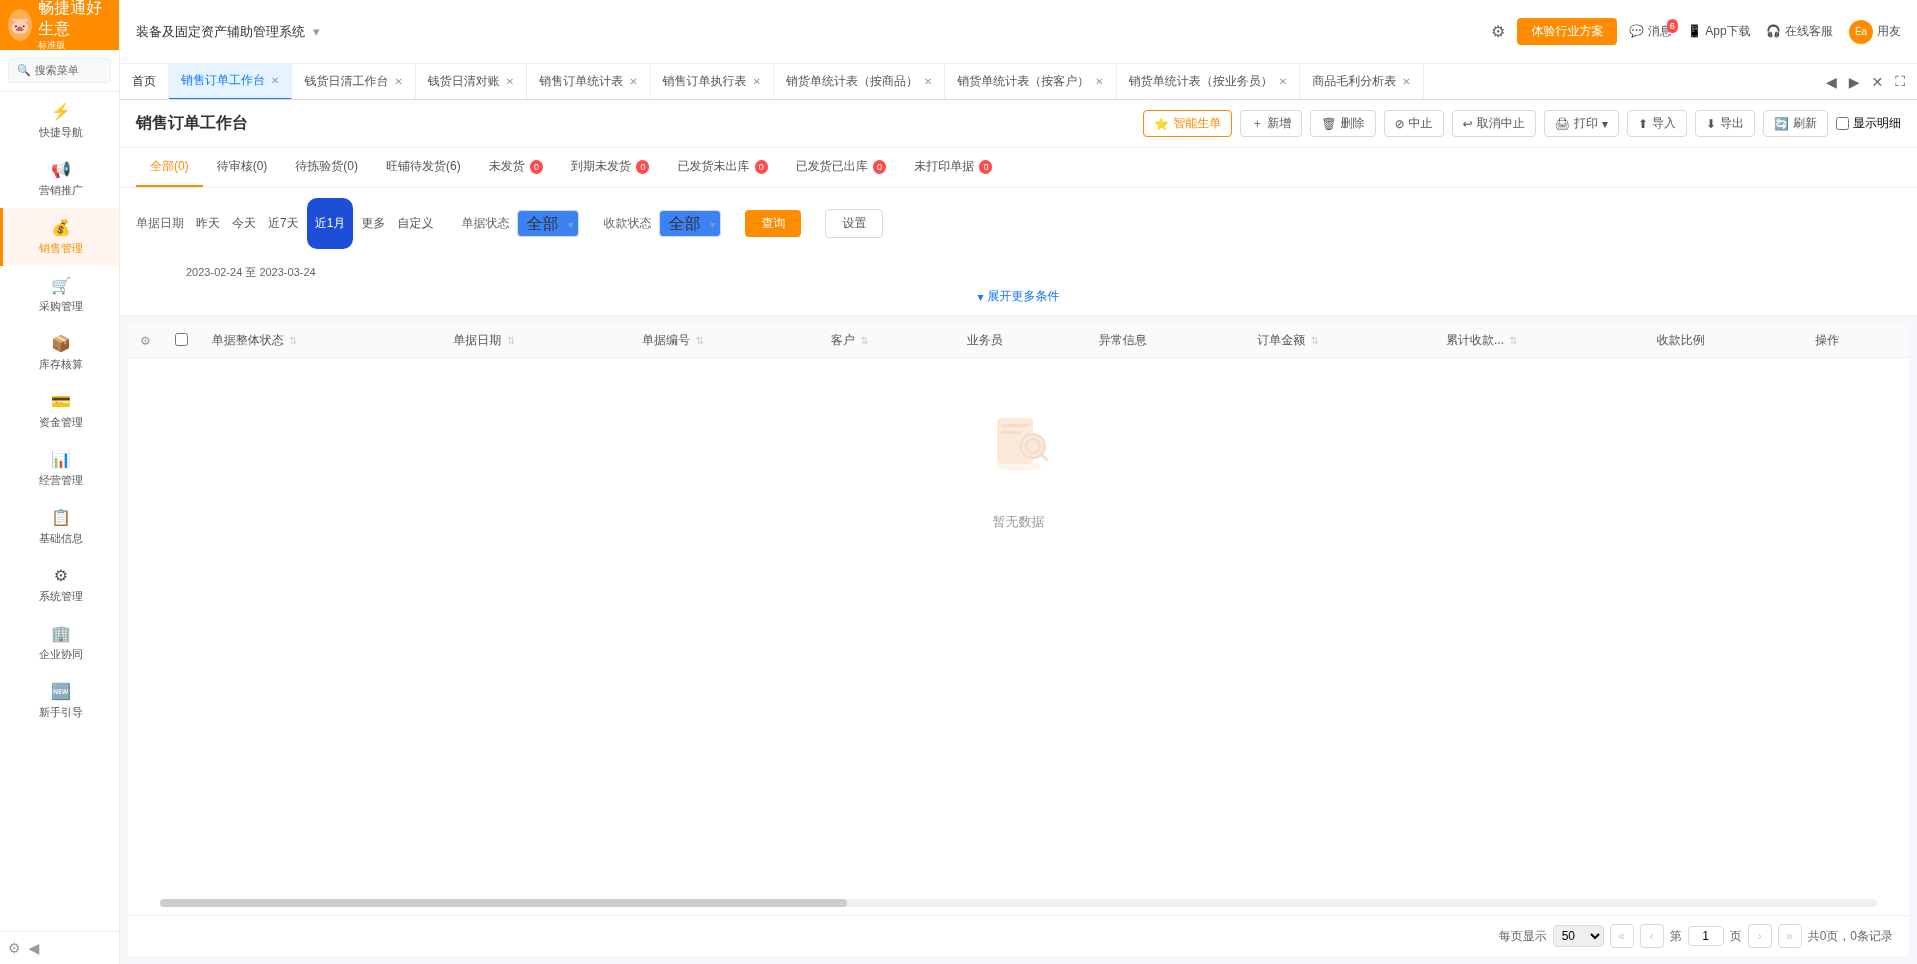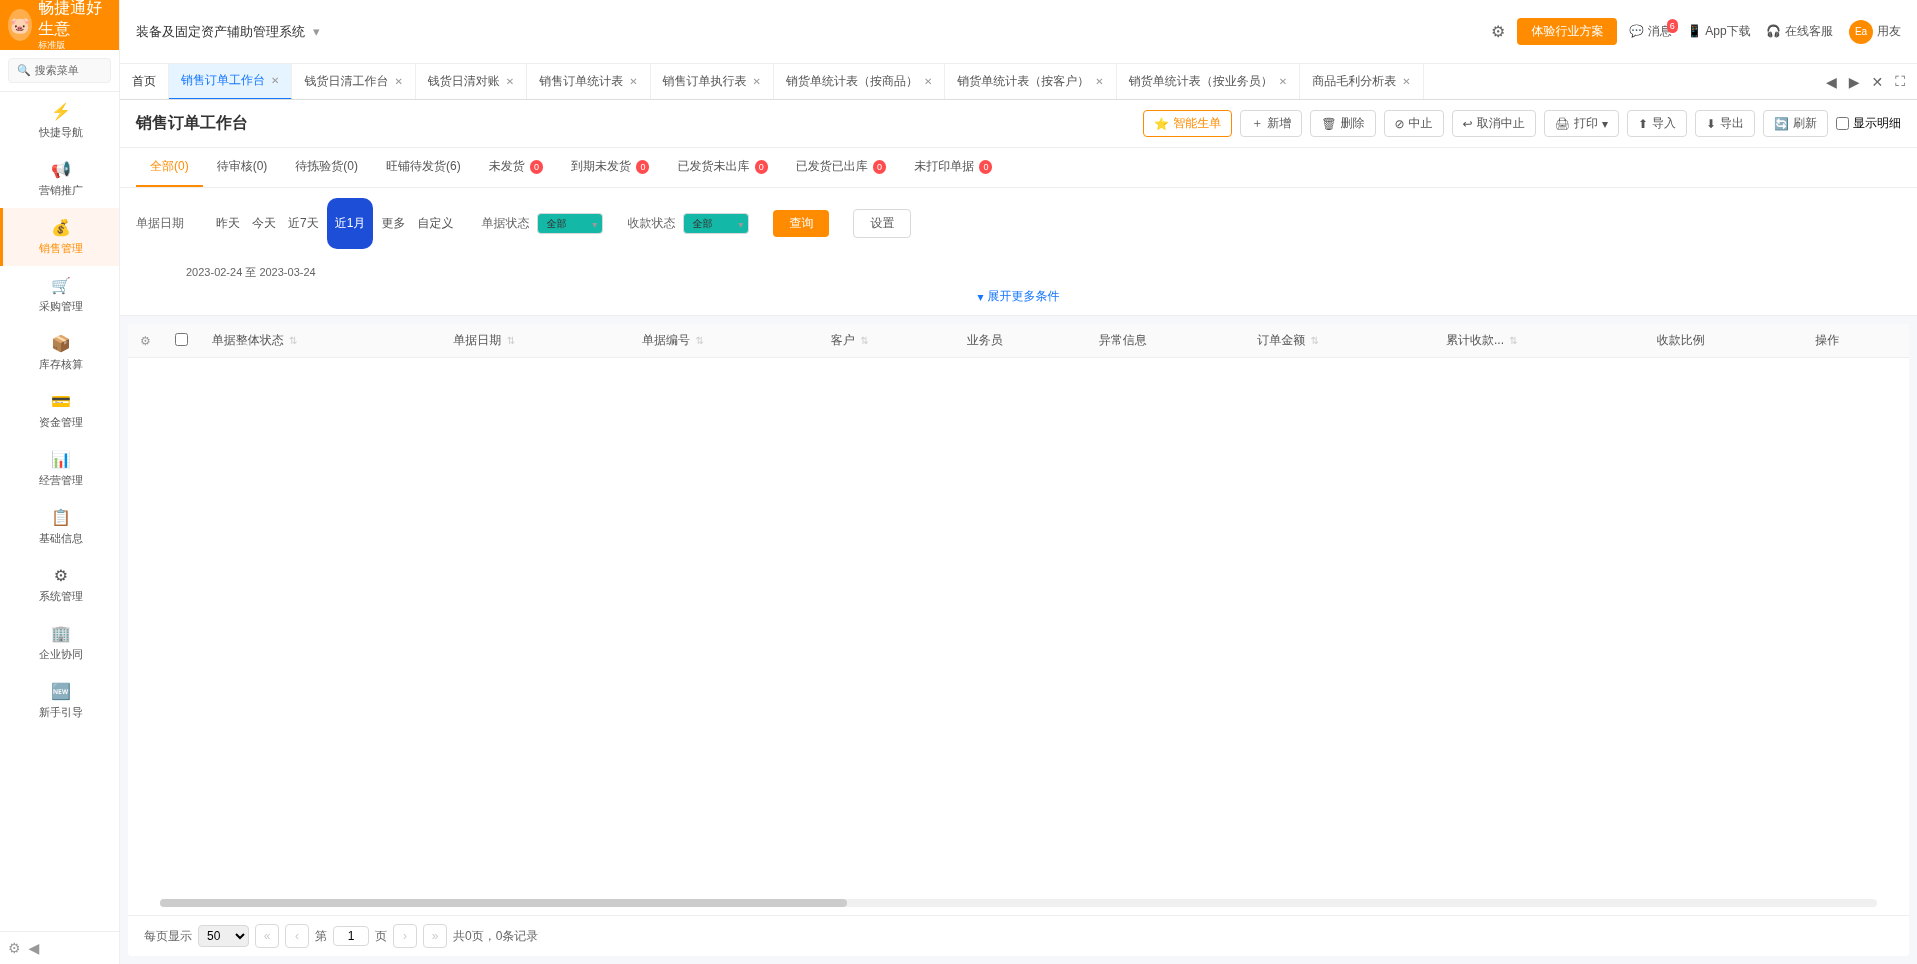--- a/index.html
+++ b/index.html
@@ -59,25 +59,25 @@
     .sub-tabs { background: #fff; border-bottom: 1px solid #eee; padding: 0 16px; display: flex; gap: 0; flex-shrink: 0; }
     .sub-tab { padding: 10px 14px; cursor: pointer; color: #555; font-size: 12px; border-bottom: 2px solid transparent; white-space: nowrap; }
     .sub-tab.active { color: #ff8c00; border-bottom-color: #ff8c00; }
     .sub-tab-badge { display: inline-block; background: #ff4d4f; color: #fff; border-radius: 8px; font-size: 9px; padding: 0 4px; margin-left: 2px; line-height: 14px; }
 
     
     .filter-area { background: #fff; padding: 10px 16px; border-bottom: 1px solid #eee; flex-shrink: 0; }
     .filter-row { display: flex; align-items: center; gap: 24px; flex-wrap: wrap; }
     .filter-item { display: flex; align-items: center; gap: 8px; }
     .filter-label { color: #666; font-size: 12px; white-space: nowrap; }
-    .filter-date-options { display: flex; gap: 4px; align-items: center; flex-wrap: wrap; margin-left: 20px; }
+    .filter-date-options { display: flex; gap: 4px; align-items: center; flex-wrap: wrap; }
     .filter-date-option { cursor: pointer; color: #555; font-size: 12px; padding: 2px 4px; border-radius: 3px; }
     .filter-date-option.active { background: #1d4ed8; color: #fff; border-radius: 10px; padding: 17px 8px; }
     .filter-date-range { color: #666; font-size: 11px; margin-top: 2px; }
-    .filter-select { border: 1px solid #d9d9d9; border-radius: 4px; padding: 4px 36px 4px 8px; font-size: 10px; color: #333; background: #14b8a6; cursor: pointer; appearance: none; position: relative; }
+    .filter-select { border: 1px solid #d9d9d9; border-radius: 4px; padding: 4px 20px 4px 8px; font-size: 16px; color: #333; background: #3b82f6; cursor: pointer; appearance: none; position: relative; }
     .filter-select-wrap { position: relative; display: inline-block; }
     .filter-select-wrap::after { content: '▾'; position: absolute; right: 6px; top: 50%; transform: translateY(-50%); color: #999; pointer-events: none; font-size: 10px; }
     .filter-expand { color: #1677ff; cursor: pointer; font-size: 12px; display: flex; align-items: center; gap: 4px; }
     .filter-row-2 { margin-top: 8px; display: flex; justify-content: center; }
 
     
     .table-area { flex: 1; background: #fff; margin: 8px; border-radius: 4px; overflow: hidden; display: flex; flex-direction: column; }
     .table-toolbar { padding: 8px 16px; display: flex; align-items: center; justify-content: space-between; border-bottom: 1px solid #eee; }
     .table-count { color: #666; font-size: 12px; }
     .table-count span { color: #ff8c00; font-weight: bold; }
@@ -91,21 +91,21 @@
     thead tr { background: #fafafa; }
     th { padding: 8px 12px; text-align: left; color: #555; font-weight: 500; border-bottom: 1px solid #eee; white-space: nowrap; }
     th .sort-arrows { color: #ccc; font-size: 10px; margin-left: 2px; cursor: pointer; }
 
     
     .empty-state { flex: 1; display: flex; flex-direction: column; align-items: center; justify-content: center; padding: 40px; }
     .empty-icon { font-size: 80px; margin-bottom: 16px; opacity: 0.4; color: #ff8c00; }
     .empty-text { color: #999; font-size: 13px; }
 
     
-    .table-footer { padding: 8px 16px; border-top: 1px solid #eee; display: flex; align-items: center; gap: 12px; background: #fff; flex-shrink: 0; }
+    .table-footer { padding: 8px 16px; border-top: 1px solid #eee; display: flex; align-items: center; justify-content: flex-end; gap: 12px; background: #fff; flex-shrink: 0; }
     .pagination { display: flex; align-items: center; gap: 6px; }
     .page-size-select { border: 1px solid #d9d9d9; border-radius: 4px; padding: 2px 4px; font-size: 12px; cursor: pointer; }
     .page-btn { width: 24px; height: 24px; display: flex; align-items: center; justify-content: center; border: 1px solid #d9d9d9; border-radius: 4px; cursor: pointer; color: #555; font-size: 12px; }
     .page-btn.disabled { color: #ccc; cursor: not-allowed; }
     .page-input { width: 36px; border: 1px solid #d9d9d9; border-radius: 4px; padding: 2px 4px; text-align: center; font-size: 12px; }
     .page-info { color: #666; font-size: 12px; }
 
     
     ::-webkit-scrollbar { width: 6px; height: 6px; }
     ::-webkit-scrollbar-track { background: #f1f1f1; }
@@ -440,20 +440,34 @@
               </th>
               <th>
                 <span>操作</span>
               </th>
             </tr>
           </thead>
           <tbody>
           </tbody>
         </table>
 
+        <div class="empty-state">
+          <div class="empty-icon">
+            <svg width="80" height="80" viewBox="0 0 80 80" fill="none" xmlns="http://www.w3.org/2000/svg">
+              <ellipse cx="40" cy="68" rx="22" ry="5" fill="#f5c9a0" opacity="0.5"></ellipse>
+              <rect x="18" y="20" width="36" height="46" rx="4" fill="#f5c9a0"></rect>
+              <rect x="22" y="26" width="28" height="3" rx="1.5" fill="#e8a87c"></rect>
+              <rect x="22" y="33" width="20" height="3" rx="1.5" fill="#e8a87c"></rect>
+              <circle cx="54" cy="48" r="12" fill="#f5c9a0" stroke="#e8a87c" stroke-width="2"></circle>
+              <circle cx="54" cy="48" r="7" fill="none" stroke="#e8a87c" stroke-width="2"></circle>
+              <line x1="62" y1="56" x2="68" y2="62" stroke="#e8a87c" stroke-width="2.5" stroke-linecap="round"></line>
+            </svg>
+          </div>
+          <div class="empty-text">暂无数据</div>
+        </div>
       </div>
 
       <div style="padding: 4px 16px;">
         <div class="table-hscroll">
           <div class="table-hscroll-thumb"></div>
         </div>
       </div>
 
       <div class="table-footer">
         <div class="pagination">

